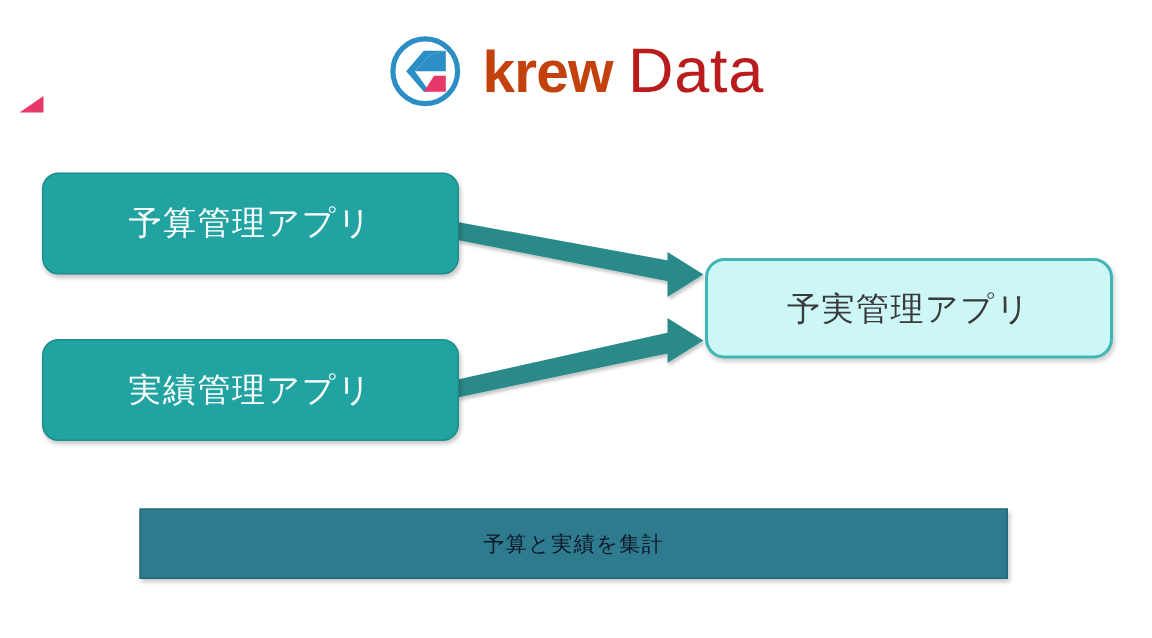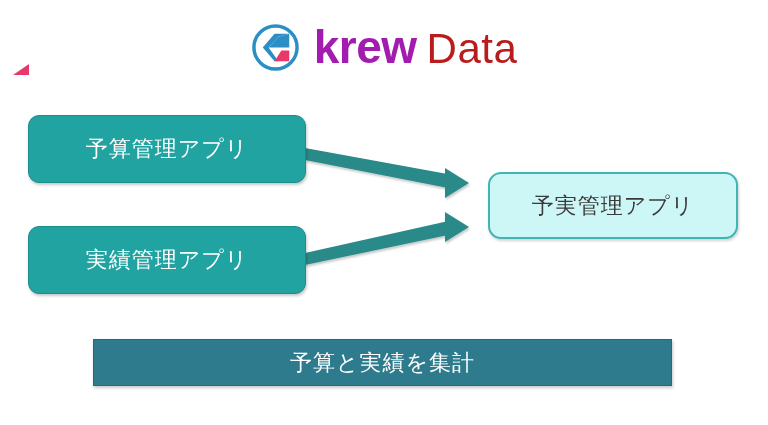--- a/index.html
+++ b/index.html
@@ -34,24 +34,24 @@
     flex: 0 0 auto;
     display: block;
   }
   #logo-wordmark {
     display: flex;
     align-items: baseline;
     gap: 0px;
     line-height: 1;
   }
   .word-krew {
-    font-size: 46px;
+    font-size: 39px;
     font-weight: bold;
     letter-spacing: -0.5px;
-    color: #a21caf;
+    color: #c2410c;
     position: relative;
     display: inline-block;
   }
   .word-data {
     font-size: 42px;
     font-weight: normal;
     letter-spacing: 0.5px;
     color: #b91c1c;
     display: inline-block;
     margin-left: 10px;
@@ -109,36 +109,36 @@
     border: 2px solid #3fb5b4;
     border-radius: 13px;
     color: #3a3a3a;
     font-size: 22px;
     letter-spacing: 1px;
     box-shadow: 1px 2px 3px rgba(0,0,0,0.18);
   }
 
   #node-budget-app   { left: 28px;  top: 115px; width: 278px; height: 68px; }
   #node-actual-app   { left: 28px;  top: 226px; width: 278px; height: 68px; }
-  #node-variance-app { left: 488px; top: 172px; width: 250px; height: 67px; }
+  #node-variance-app { left: 470px; top: 172px; width: 272px; height: 67px; }
 
   #caption-bar {
     position: absolute;
     left: 93px;
     top: 339px;
     width: 579px;
     height: 47px;
     box-sizing: border-box;
     background: #2d7b8c;
     border: 1px solid #256a79;
     display: flex;
     align-items: center;
     justify-content: center;
-    color: #ffffff;
-    font-size: 22px;
+    color: #0f172a;
+    font-size: 14px;
     letter-spacing: 1px;
     box-shadow: 1px 2px 3px rgba(0,0,0,0.22);
   }
 </style>
 </head>
 <body>
 
 <div id="diagram">
 
   <svg id="connector-layer" viewBox="0 0 768 425" width="768" height="425" xmlns="http://www.w3.org/2000/svg">

